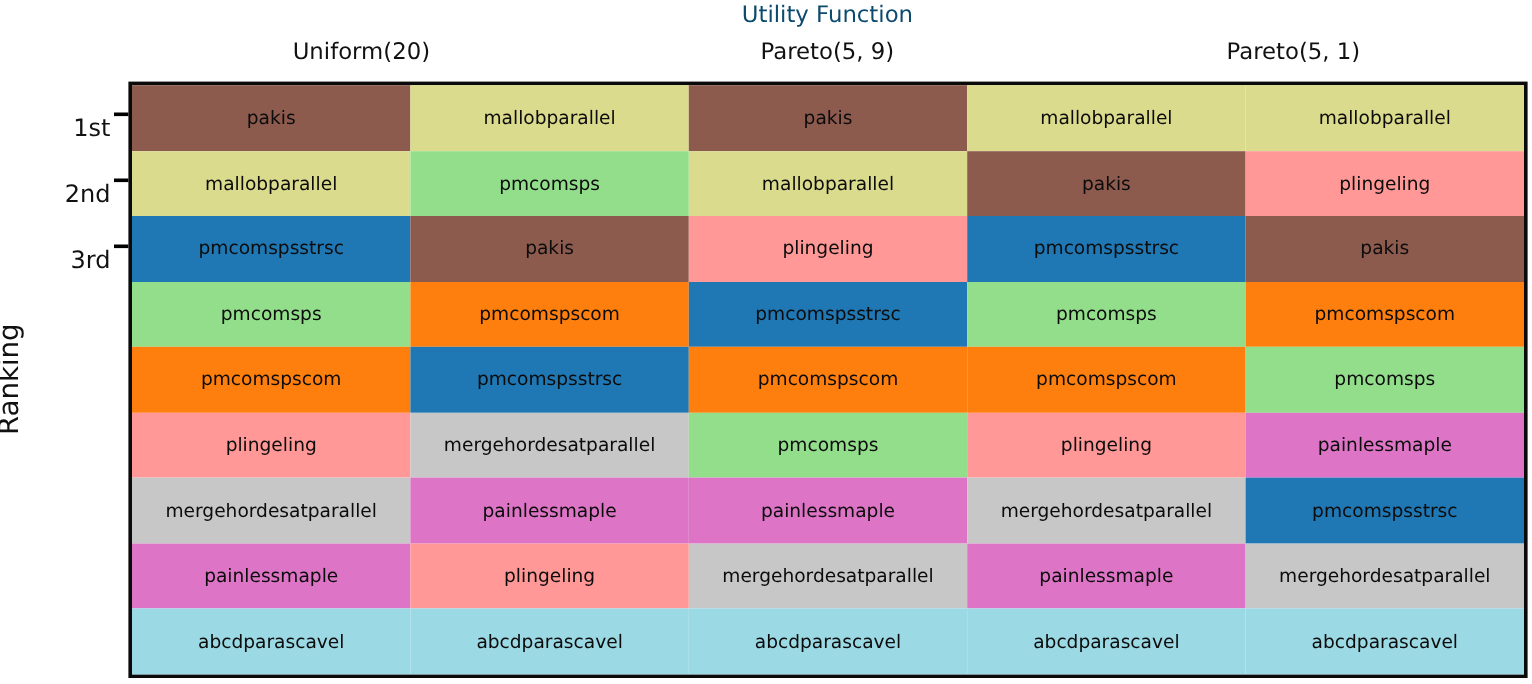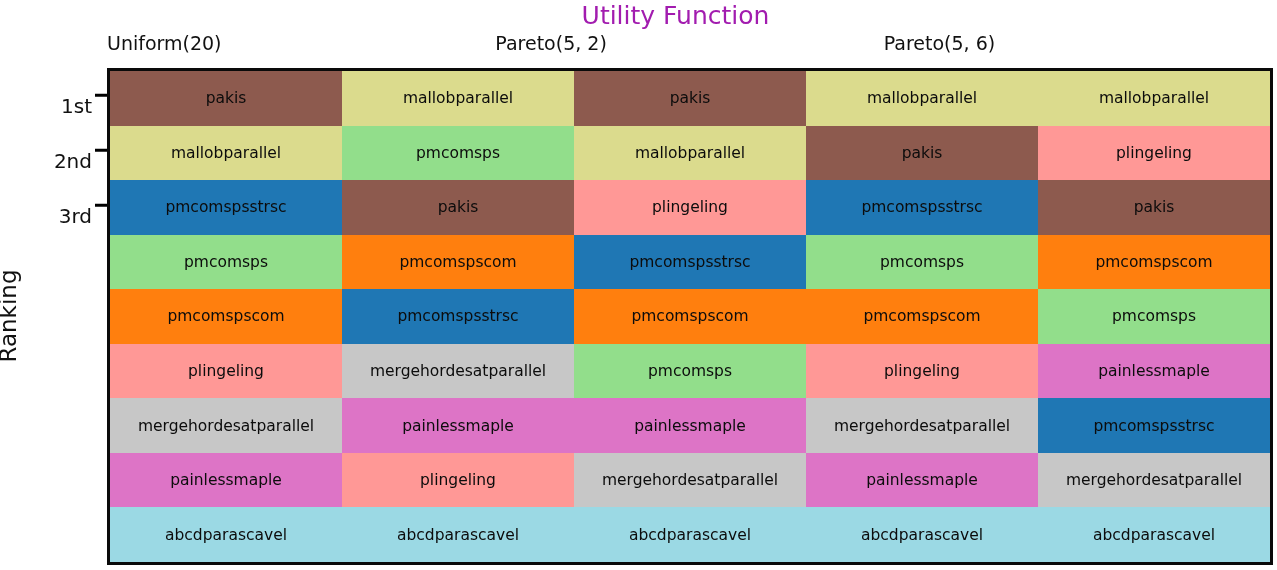--- a/index.html
+++ b/index.html
@@ -6,32 +6,33 @@
   html, body {
     width: 1277px; height: 570px;
     background: #ffffff;
     font-family: "DejaVu Sans", "Liberation Sans", sans-serif;
     overflow: hidden;
     position: relative;
     color: #000;
   }
   .title {
     position: absolute;
-    left: 93px; top: 1px; width: 1165px;
+    left: 107px; top: 1px; width: 1165px;
     text-align: center;
-    font-size: 25px;
-    color: #a21caf;
+    font-size: 19px;
+    color: #0c4a6e;
   }
   .col-headers {
     position: absolute;
     left: 107px; top: 32px; width: 1165px; height: 26px;
     display: flex;
   }
   .col-header {
     flex: 1 1 0;
+    text-align: center;
     font-size: 19px;
     color: #111;
   }
   .ylabel {
     position: absolute;
     left: -122px; top: 303px;
     width: 260px;
     text-align: center;
     font-size: 23px;
     color: #111;
@@ -79,22 +80,22 @@
     white-space: nowrap;
   }
 </style>
 </head>
 <body>
 
 <div class="title">Utility Function</div>
 
 <div class="col-headers">
     <div class="col-header">Uniform(20)</div>
-    <div class="col-header">Pareto(5, 2)</div>
-    <div class="col-header">Pareto(5, 6)</div>
+    <div class="col-header">Pareto(5, 9)</div>
+    <div class="col-header">Pareto(5, 1)</div>
   </div>
 
 <div class="ylabel">Ranking</div>
 
 <div class="rank-labels">
     <div class="rank-label" style="top: 27.4444px;">1st</div>
     <div class="rank-label" style="top: 82.3333px;">2nd</div>
     <div class="rank-label" style="top: 137.222px;">3rd</div>
   </div>
 

